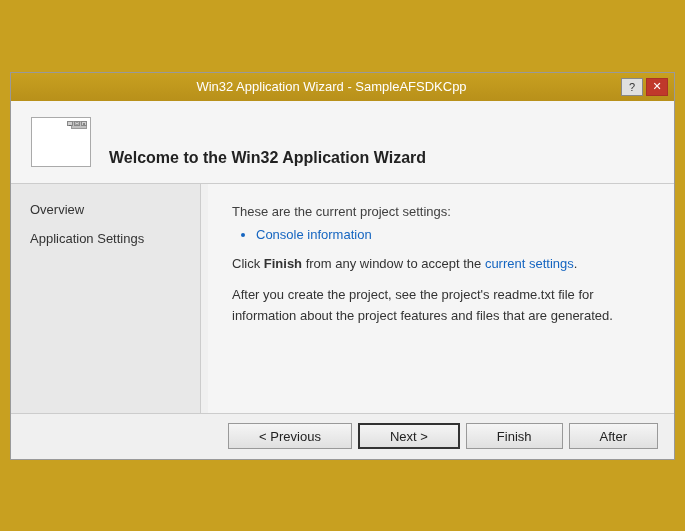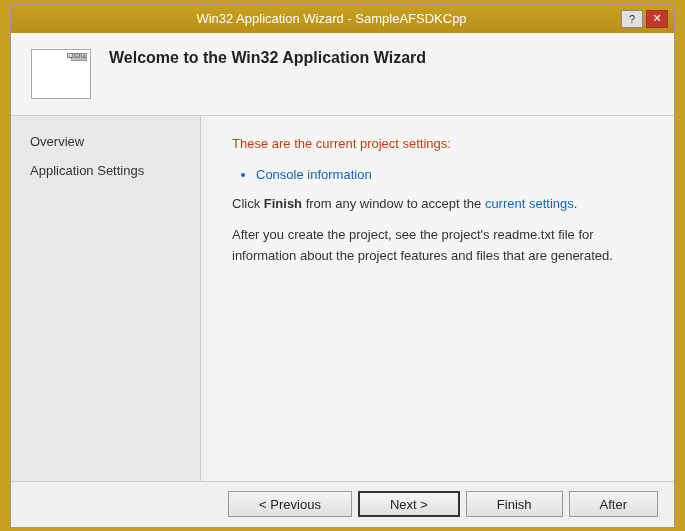--- a/index.html
+++ b/index.html
@@ -10,21 +10,21 @@
       background: #c8a020;
       display: flex;
       align-items: center;
       justify-content: center;
       font-family: 'Segoe UI', Tahoma, sans-serif;
       font-size: 13px;
     }
 
     .window {
       width: 665px;
-      height: 524px;
+      height: 388px;
       background: #f0f0f0;
       border: 1px solid #999;
       display: flex;
       flex-direction: column;
     }
 
     .title-bar {
       background: linear-gradient(to bottom, #c8a020, #b8901a);
       display: flex;
       align-items: center;
@@ -67,21 +67,21 @@
       border-color: #a93226;
     }
 
     .title-btn.help {
       background: #e0e0e0;
     }
 
     
     .header-area {
       display: flex;
-      align-items: flex-start;
+      align-items: flex-end;
       padding: 16px 20px;
       background: #f5f5f5;
       border-bottom: 1px solid #d0d0d0;
       gap: 18px;
       flex-shrink: 0;
     }
 
     .window-icon {
       width: 60px;
       height: 50px;
@@ -153,22 +153,22 @@
     }
 
     .content-panel {
       flex: 1;
       padding: 20px 24px;
       background: #f5f5f5;
       overflow-y: auto;
     }
 
     .settings-header {
-      color: #c2410c;
-      margin-bottom: 16px;
+      color: #404040;
+      margin-bottom: 8px;
     }
 
     .bullet-list {
       margin-left: 24px;
       margin-bottom: 12px;
     }
 
     .bullet-list li {
       color: #1565C0;
       margin: 4px 0;

